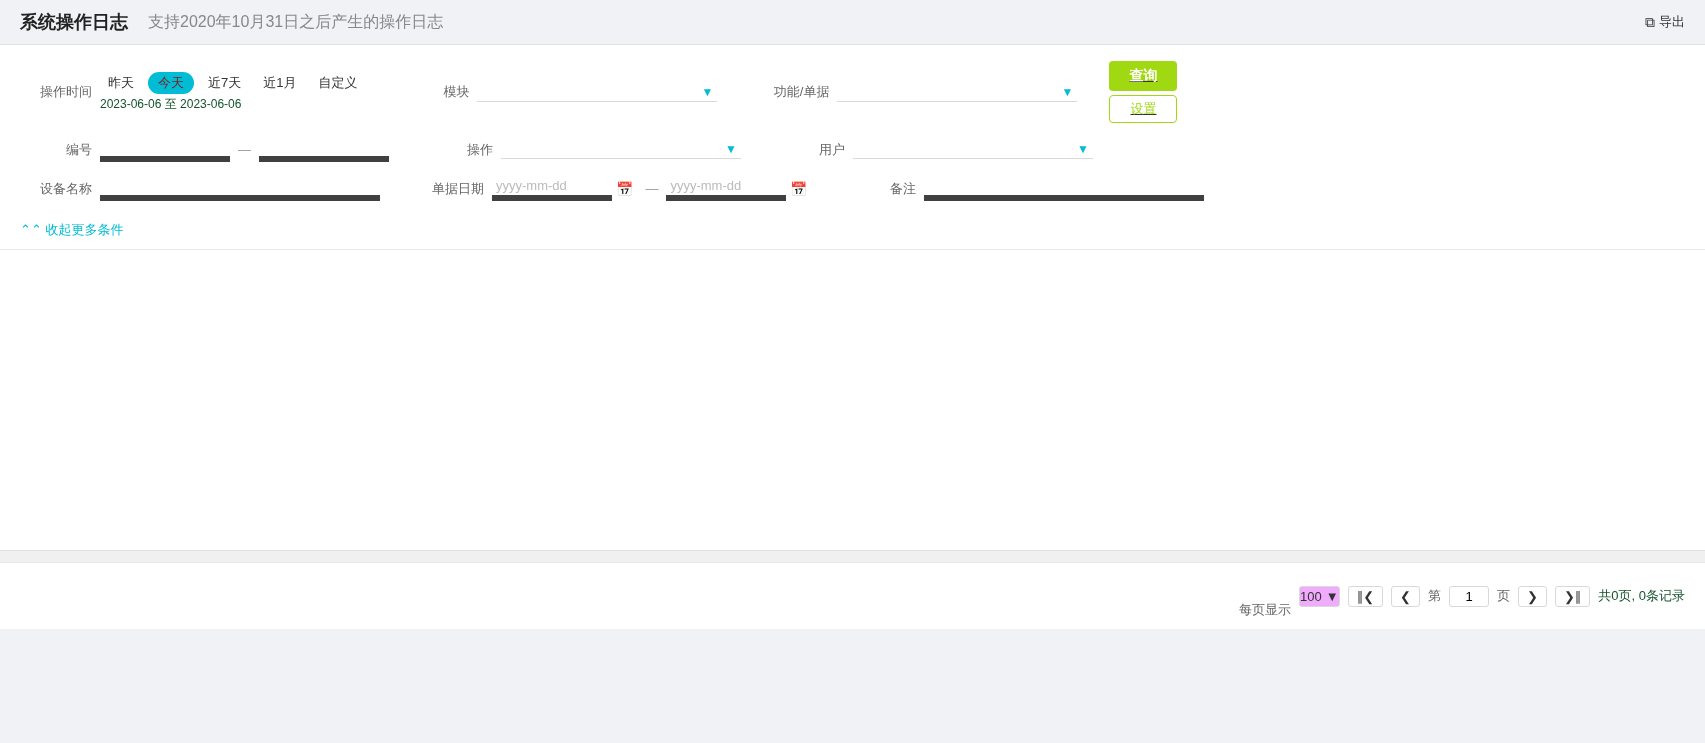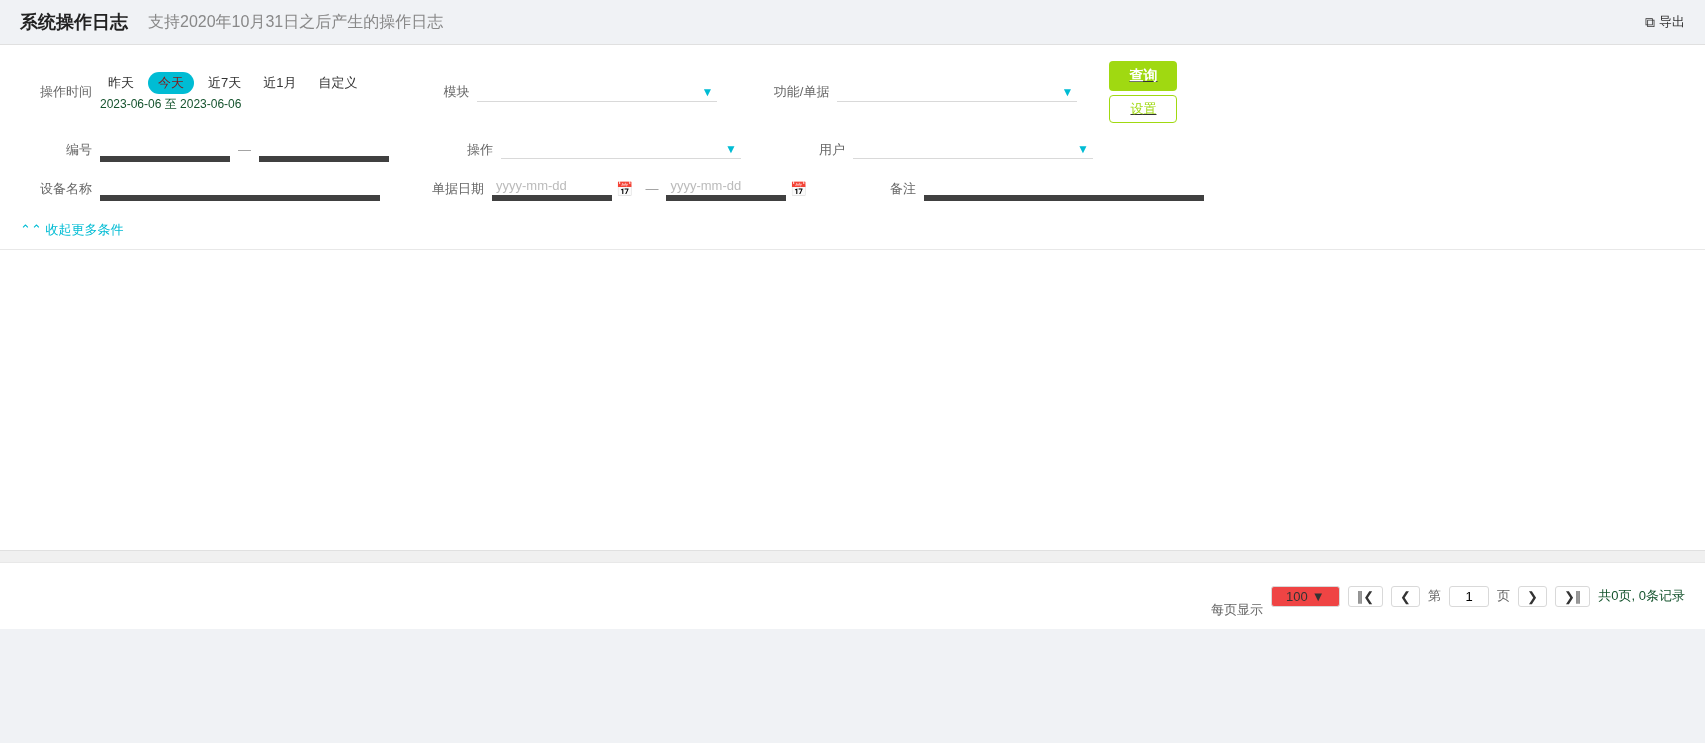--- a/index.html
+++ b/index.html
@@ -87,21 +87,21 @@
 
     
     .pagination-bar {
       display: flex; align-items: center; justify-content: flex-end;
       padding: 10px 20px; background: #fff; border-top: 1px solid #e8e8e8;
       gap: 8px; font-size: 13px;
     }
     .page-size-label { color: #666; margin-top: 28px; }
     .page-size-select {
       display: flex; align-items: center; border: 1px solid #d9d9d9; border-radius: 3px;
-      padding: 2px 14px; gap: 4px; cursor: pointer; background: #ef4444;
+      padding: 2px 0; gap: 4px; cursor: pointer; background: #f0abfc;
     }
     .page-nav-btn {
       background: none; border: 1px solid #d9d9d9; border-radius: 3px;
       padding: 2px 8px; cursor: pointer; color: #333; font-size: 13px;
     }
     .page-nav-btn:disabled { color: #ccc; cursor: not-allowed; }
     .page-input {
       border: 1px solid #d9d9d9; border-radius: 3px; width: 40px;
       text-align: center; padding: 2px 4px; font-size: 13px;
     }

